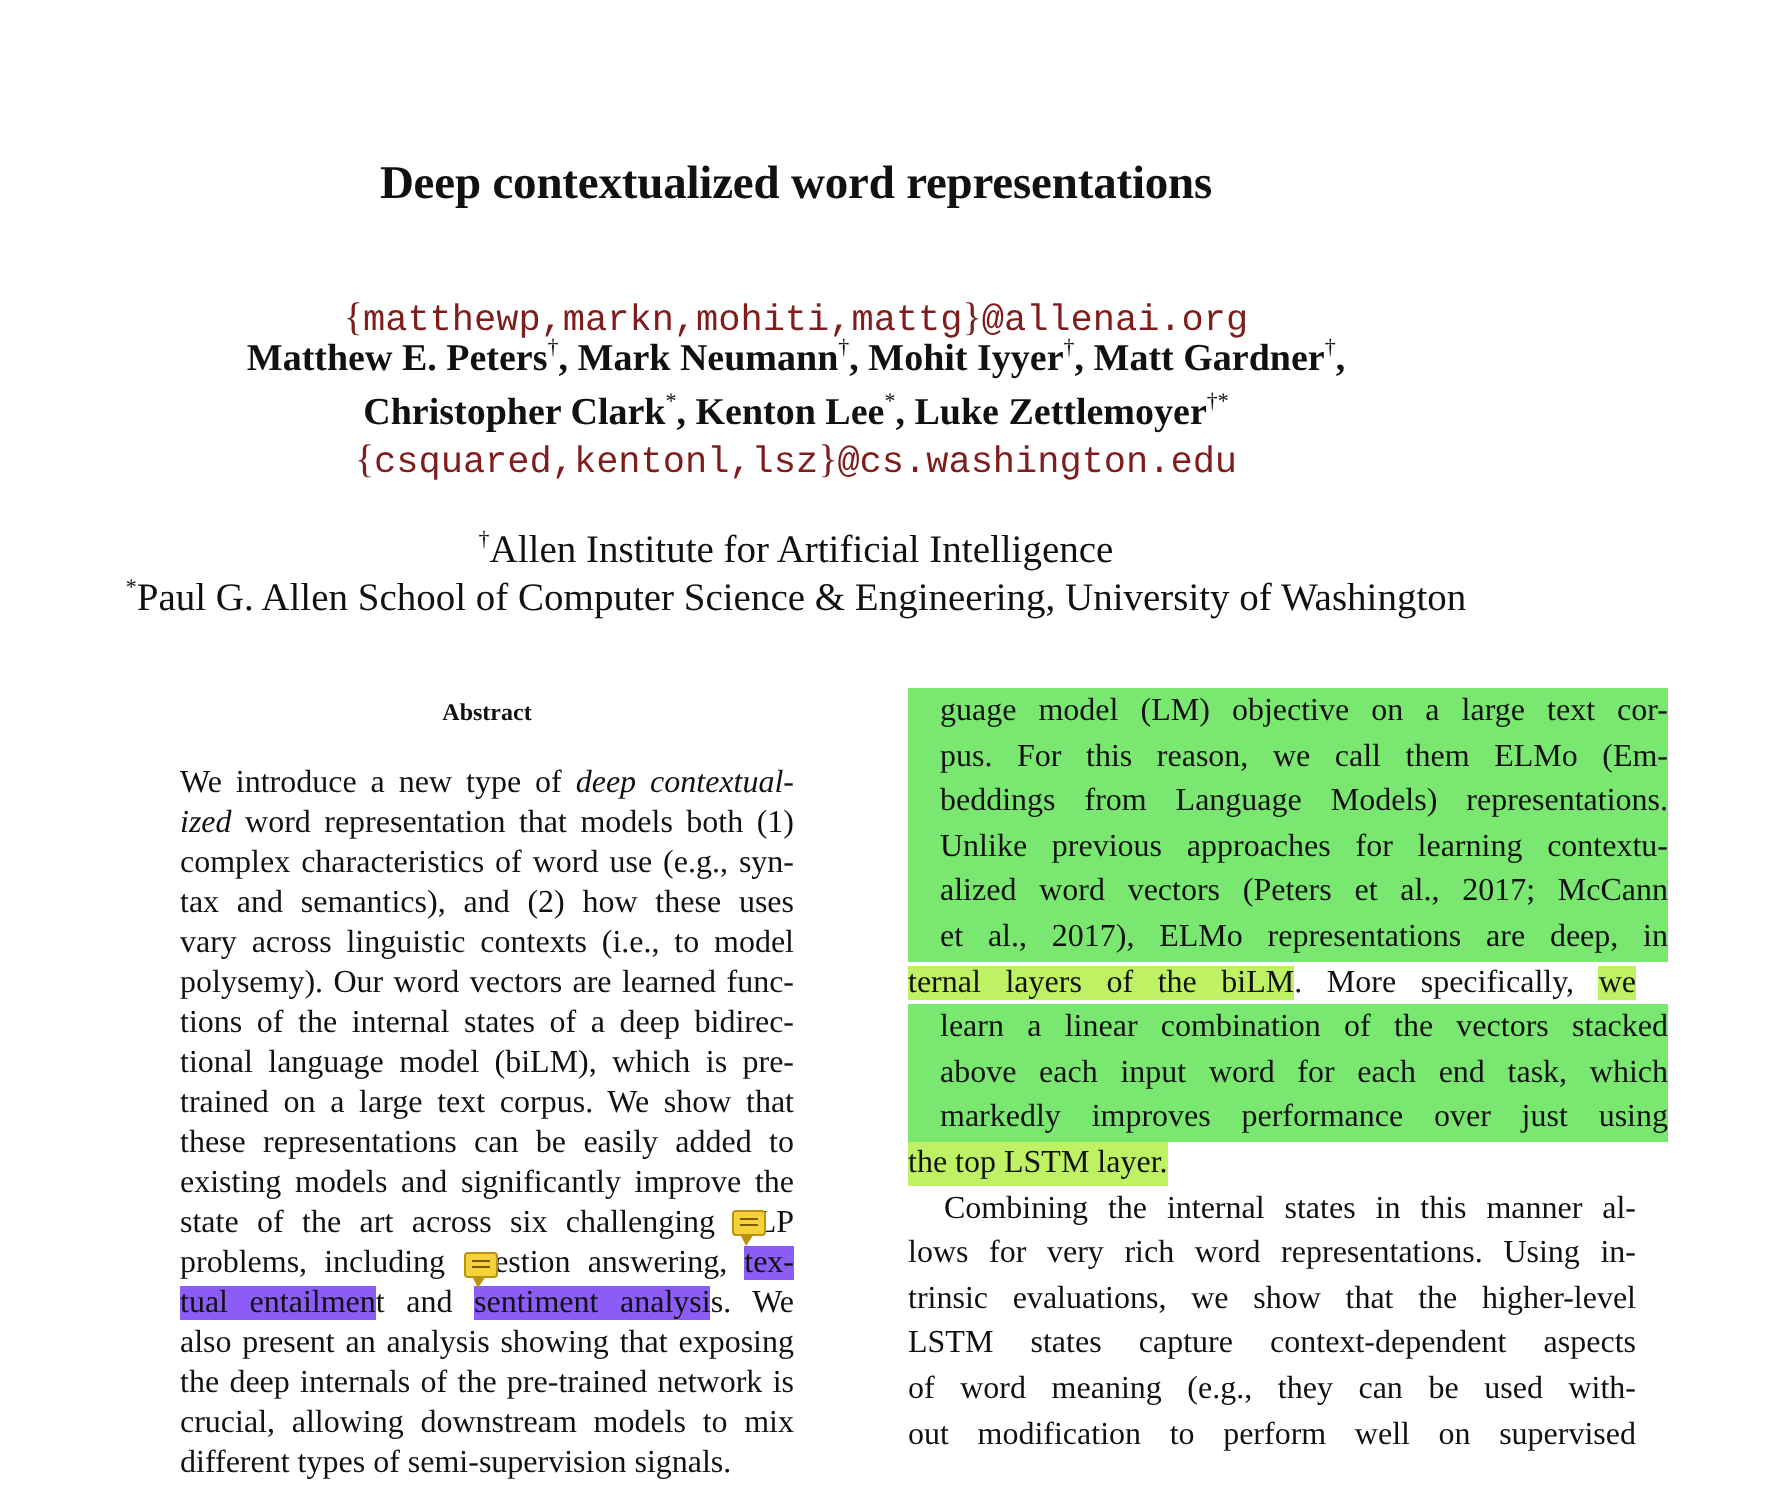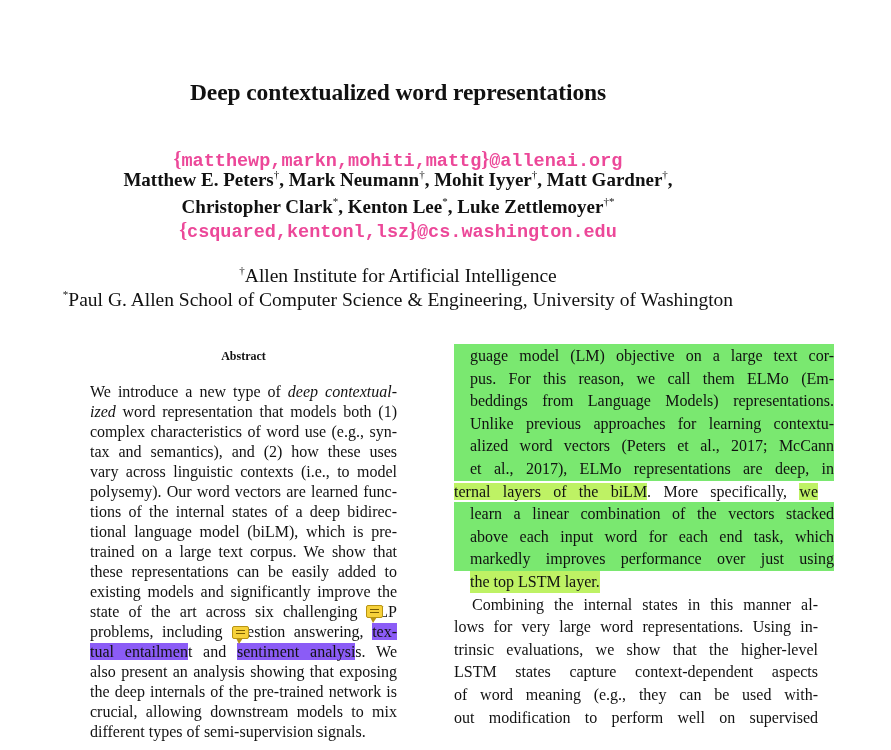--- a/index.html
+++ b/index.html
@@ -5,40 +5,40 @@
   html, body { margin: 0; padding: 0; background: #ffffff; }
   body {
     width: 891px; height: 750px; overflow: hidden; position: relative;
     font-family: "Liberation Serif", "DejaVu Serif", serif; color: #111;
   }
   .page { position: absolute; left: 0; top: 0; width: 891px; height: 750px; background: #fff; }
   .center { position: absolute; left: 0; width: 796px; text-align: center; white-space: nowrap; }
   .title { top: 79px; font-size: 23.5px; font-weight: bold; letter-spacing: -0.1px; }
   .authors { font-size: 19px; font-weight: bold; }
   .authors sup { font-size: 11px; font-weight: normal; vertical-align: 8px; }
-  .email { font-family: "Liberation Mono", "DejaVu Sans Mono", monospace; font-size: 18.5px; color: #ec4899; font-weight: bold; }
+  .email { font-family: "Liberation Mono", "DejaVu Sans Mono", monospace; font-size: 18.5px; color: #7f1d1d; }
   .email .brace { font-family: "Liberation Serif", serif; font-size: 20px; }
   .affil { font-size: 19.5px; }
   .affil sup { font-size: 11px; vertical-align: 8px; }
 
   .col { position: absolute; font-size: 16px; }
   .left-col { left: 90px; top: 343px; width: 307px; }
   .abstract-head { text-align: center; font-weight: bold; font-size: 12px; height: 26px; line-height: 26px; margin-bottom: 13px; }
   .lline {
     display: block; height: 20px; line-height: 20px; white-space: nowrap;
     text-align: justify; text-align-last: justify; width: 307px;
   }
   .lline.last { text-align-last: left; }
 
   .right-col { left: 454px; top: 345px; width: 364px; }
   .rline {
     display: block; height: 22.6px; line-height: 22px; white-space: nowrap;
     text-align: justify; text-align-last: justify; width: 364px; position: relative;
   }
-  .rline.last { text-align-last: left; margin-left: 16px; }
+  .rline.last { text-align-last: left; }
   .rline.indent { text-indent: 18px; }
   .hl-green { background: #bef264; }
   .full-green { background: #7ae870; box-shadow: 0 -1px 0 #7ae870; padding-left: 16px; }
   .hl-yellow { background: #8b5cf6; }
   em { font-style: italic; }
 
   .comment-icon {
     position: absolute; width: 17px; height: 13px; background: #f6d13a;
     border: 1px solid #b89412; border-radius: 2px; box-sizing: border-box;
   }
@@ -115,20 +115,20 @@
     <div class="rline full-green">beddings from Language Models) representations.</div>
     <div class="rline full-green">Unlike previous approaches for learning contextu-</div>
     <div class="rline full-green">alized word vectors (Peters et al., 2017; McCann</div>
     <div class="rline full-green">et al., 2017), ELMo representations are deep, in</div>
     <div class="rline"><span class="hl-green">ternal layers of the biLM</span><span>. More specifically, </span><span class="hl-green">we</span></div>
     <div class="rline full-green">learn a linear combination of the vectors stacked</div>
     <div class="rline full-green">above each input word for each end task, which</div>
     <div class="rline full-green">markedly improves performance over just using</div>
     <div class="rline last"><span class="hl-green" style="display:inline-block;height:22px;">the top LSTM layer.</span></div>
     <div class="rline indent">Combining the internal states in this manner al-</div>
-    <div class="rline">lows for very large word representations. Using in-</div>
+    <div class="rline">lows for very rich word representations. Using in-</div>
     <div class="rline">trinsic evaluations, we show that the higher-level</div>
     <div class="rline">LSTM states capture context-dependent aspects</div>
     <div class="rline">of word meaning (e.g., they can be used with-</div>
     <div class="rline">out modification to perform well on supervised</div>
   </div>
 
 </div>
 
 </body></html>

